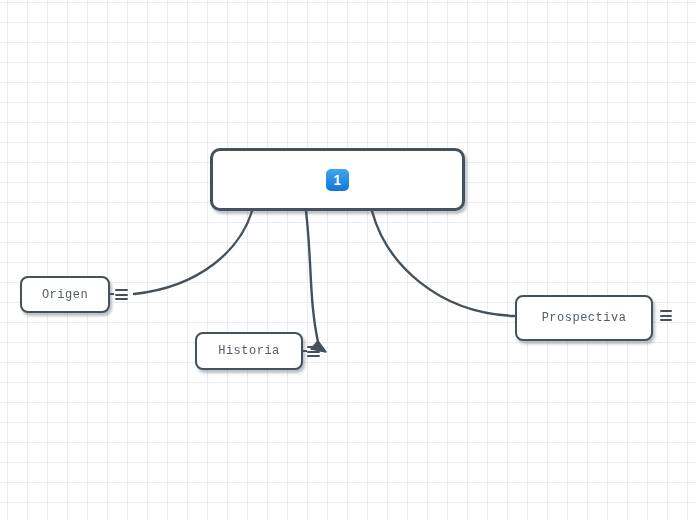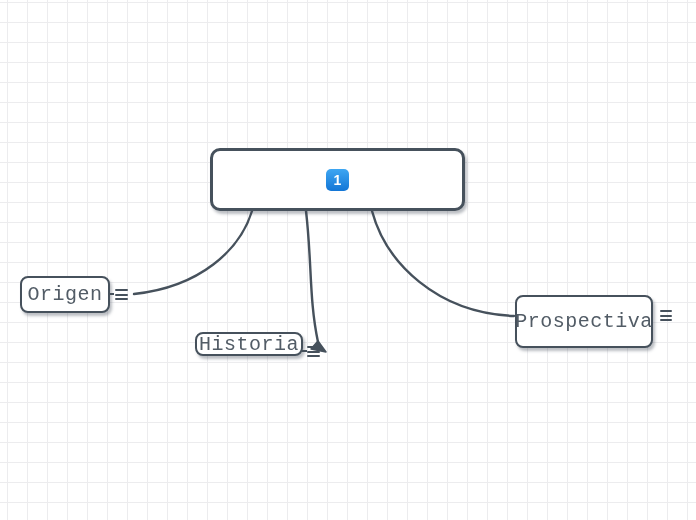--- a/index.html
+++ b/index.html
@@ -76,25 +76,25 @@
     border-radius: 5px;
     background: linear-gradient(180deg, #3ea6f2 0%, #1376d6 100%);
     color: #ffffff;
     font-family: "Liberation Sans", sans-serif;
     font-size: 14px;
     font-weight: bold;
     letter-spacing: 0;
     flex: 0 0 auto;
   }
 
-  .node.child { font-size: 20px; letter-spacing: 0.5px; }
+  .node.child { font-size: 12px; letter-spacing: 0.5px; }
 
   #node-origen      { left: 20px;  top: 276px; width: 90px;  height: 37px; }
-  #node-historia    { left: 195px; top: 332px; width: 108px; height: 24px; }
-  #node-prospectiva { left: 515px; top: 295px; width: 138px; height: 53px; }
+  #node-historia    { left: 195px; top: 332px; width: 108px; height: 38px; }
+  #node-prospectiva { left: 515px; top: 295px; width: 138px; height: 46px; }
 
   .conn-dash {
     position: absolute;
     width: 5px; height: 2px;
     background: #46515c;
   }
   #dash-origen   { left: 109px; top: 293px; }
   #dash-historia { left: 302px; top: 350px; }
 
   .hamburger {

